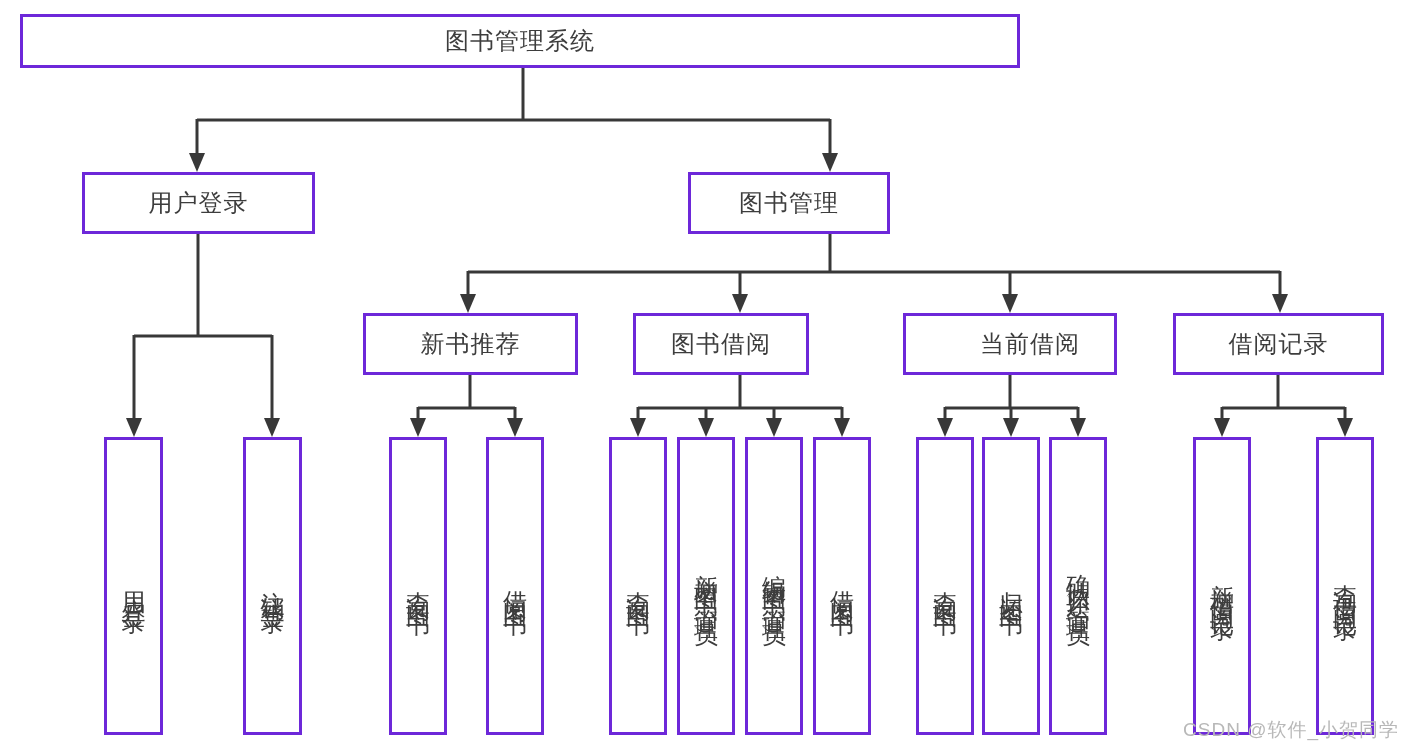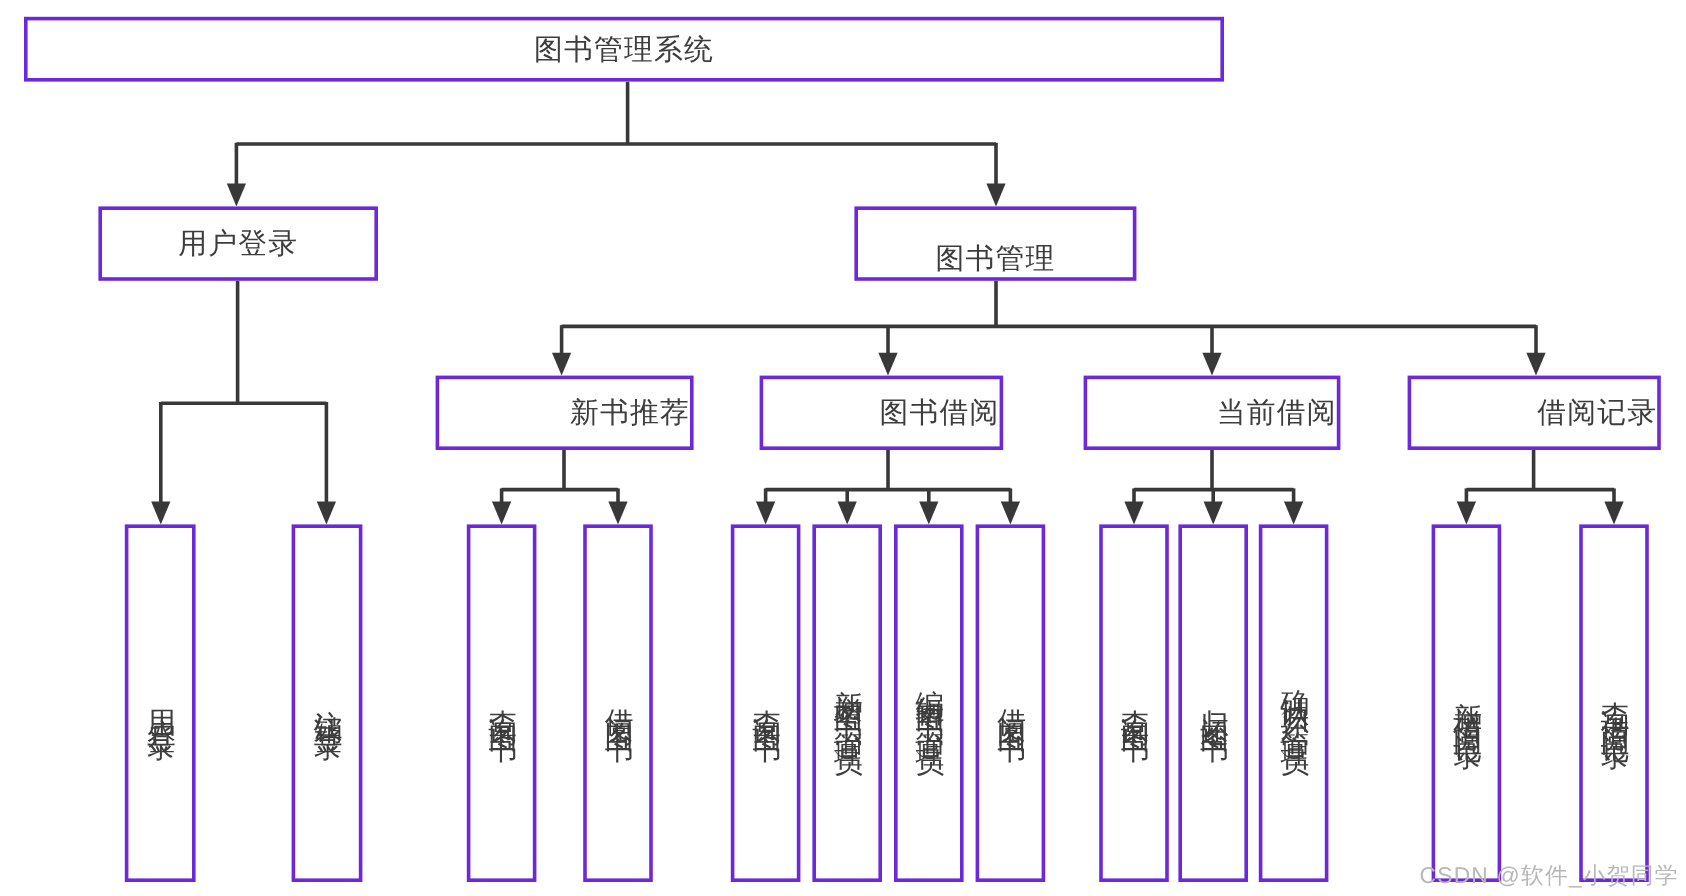--- a/index.html
+++ b/index.html
@@ -45,25 +45,25 @@
     font-size: 24px;
     letter-spacing: 7px;
     line-height: 1;
     white-space: nowrap;
   }
   
   .root-box   { left: 20px;   top: 14px;  width: 1000px; height: 54px; }
   
   .lv2        { height: 62px; top: 172px; }
   .b-userlogin{ left: 82px;   width: 233px; }
-  .b-bookmgmt { left: 712px;  width: 235px; align-items: flex-end; }
-  
-  .lv3        { height: 62px; top: 313px; justify-content: flex-end; }
+  .b-bookmgmt { left: 688px;  width: 202px; }
+  
+  .lv3        { height: 62px; top: 313px; }
   .b-newbook  { left: 363px;  width: 215px; }
-  .b-borrow   { left: 633px;  width: 203px; }
+  .b-borrow   { left: 633px;  width: 176px; }
   .b-current  { left: 903px;  width: 214px; padding-left: 40px; }
   .b-records  { left: 1173px; width: 211px; }
   
   .leaf       { top: 437px; height: 298px; width: 59px; }
   .lf-1  { left: 104px; }
   .lf-2  { left: 243px; }
   .lf-3  { left: 389px; width: 58px; }
   .lf-4  { left: 486px; width: 58px; }
   .lf-5  { left: 609px; width: 58px; }
   .lf-6  { left: 677px; width: 58px; }

